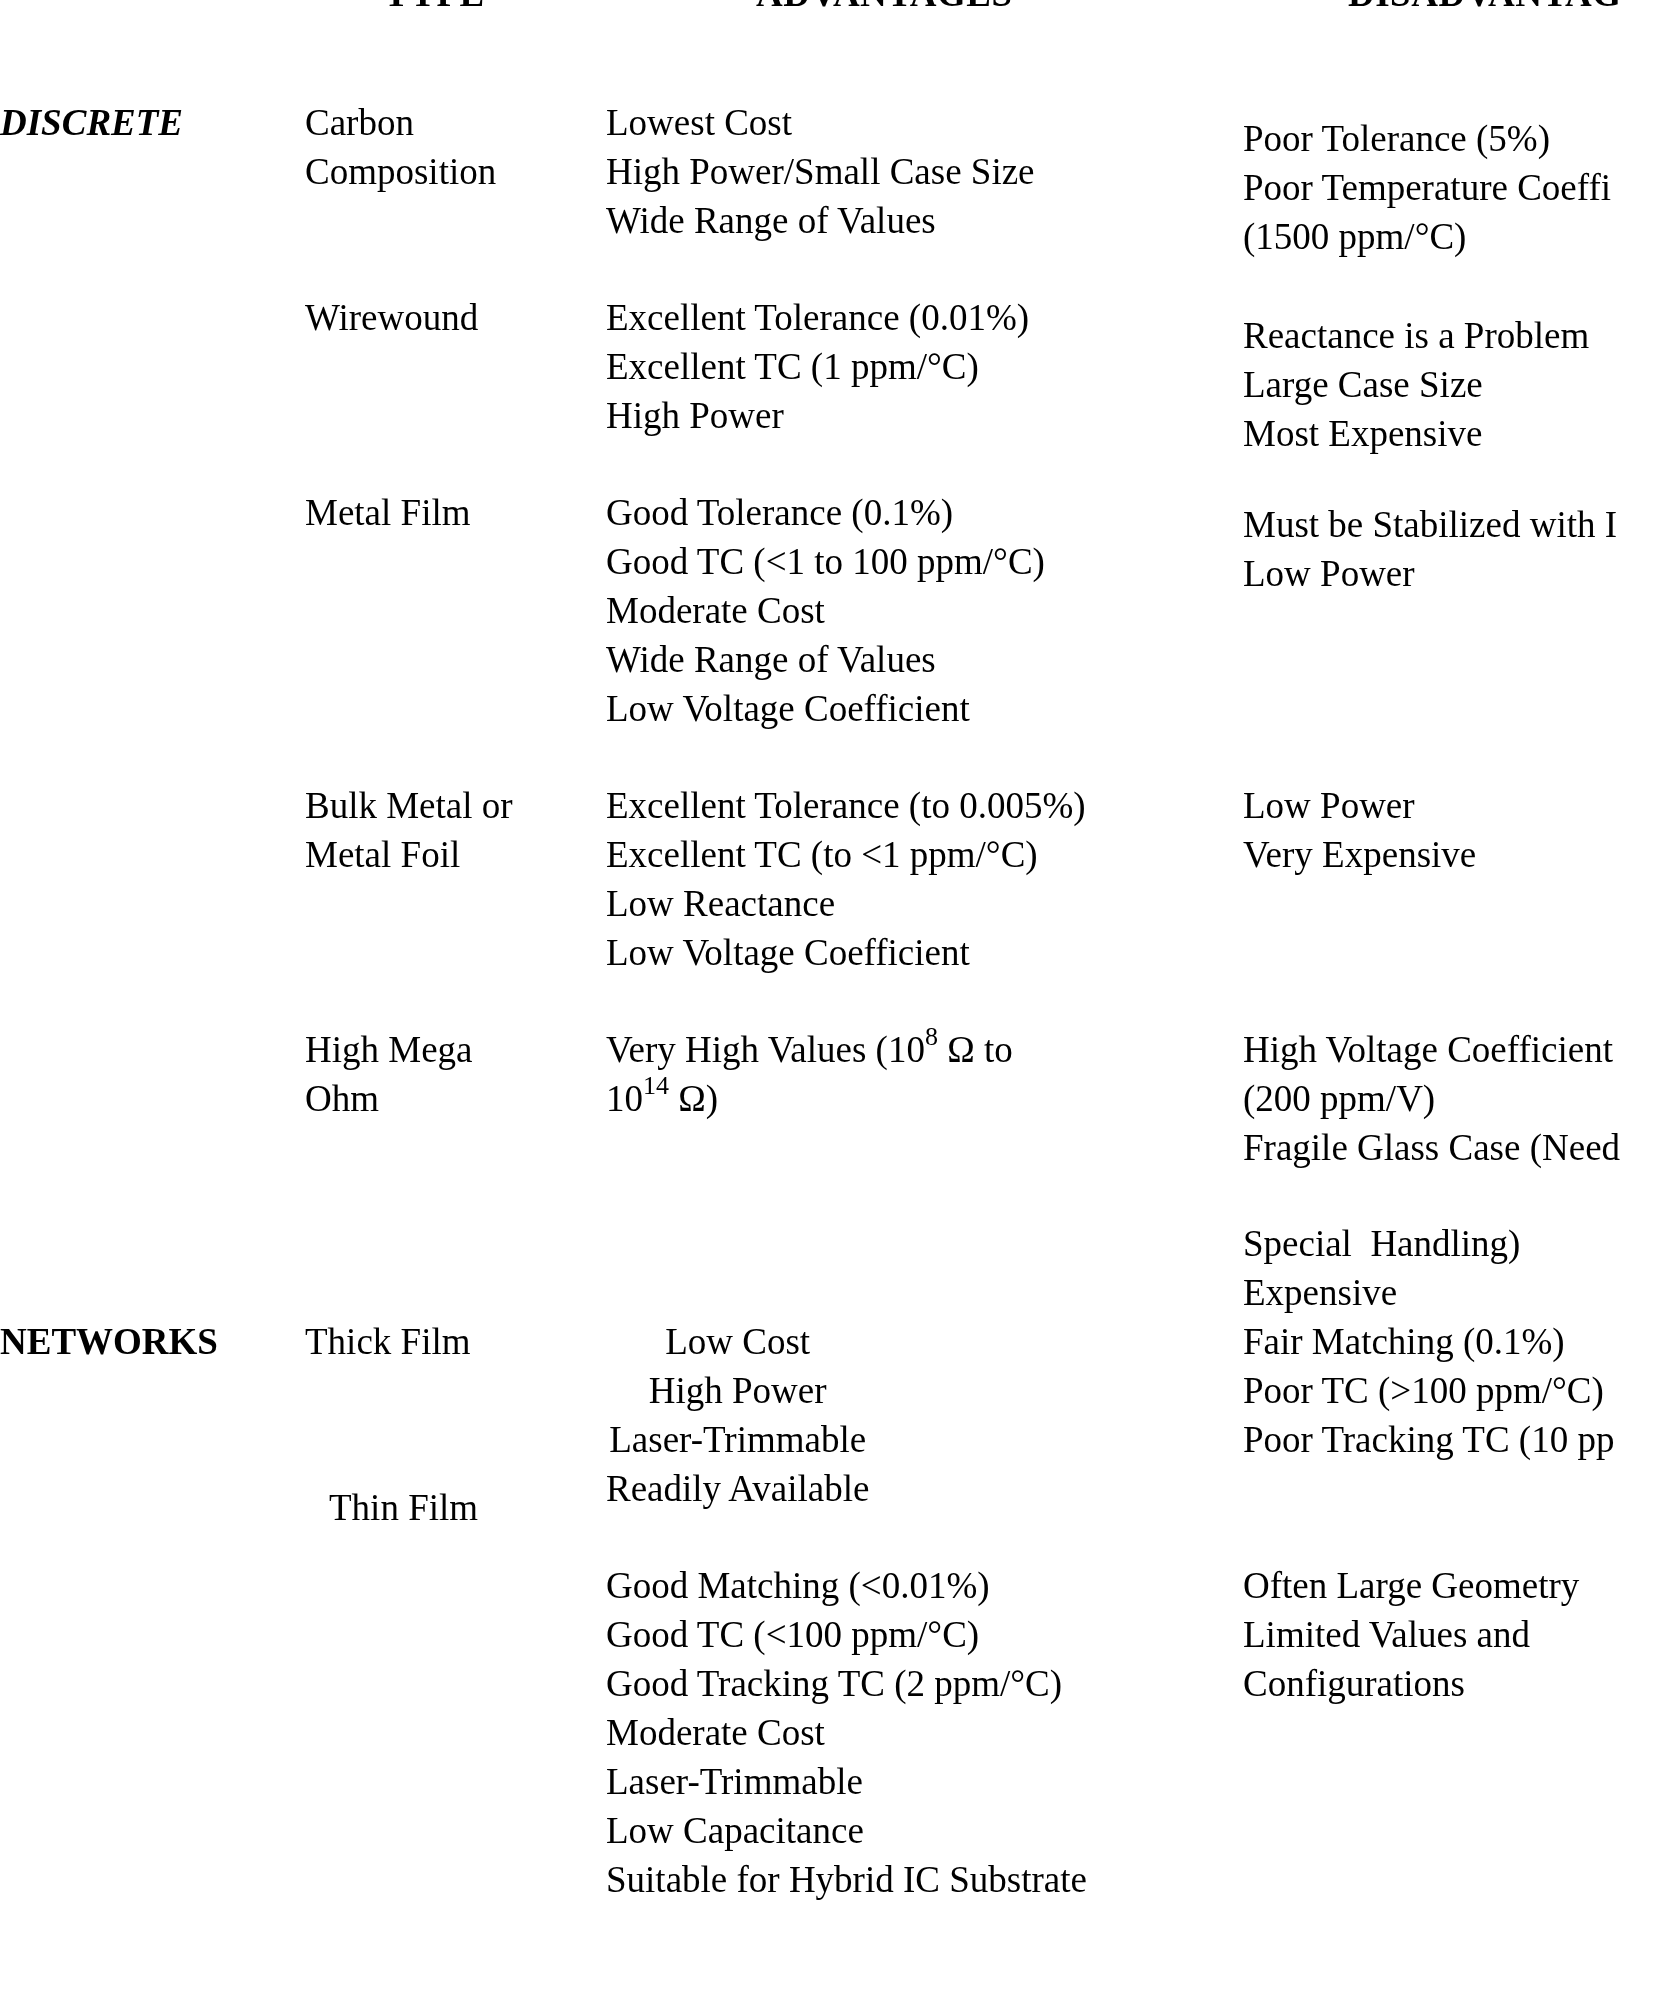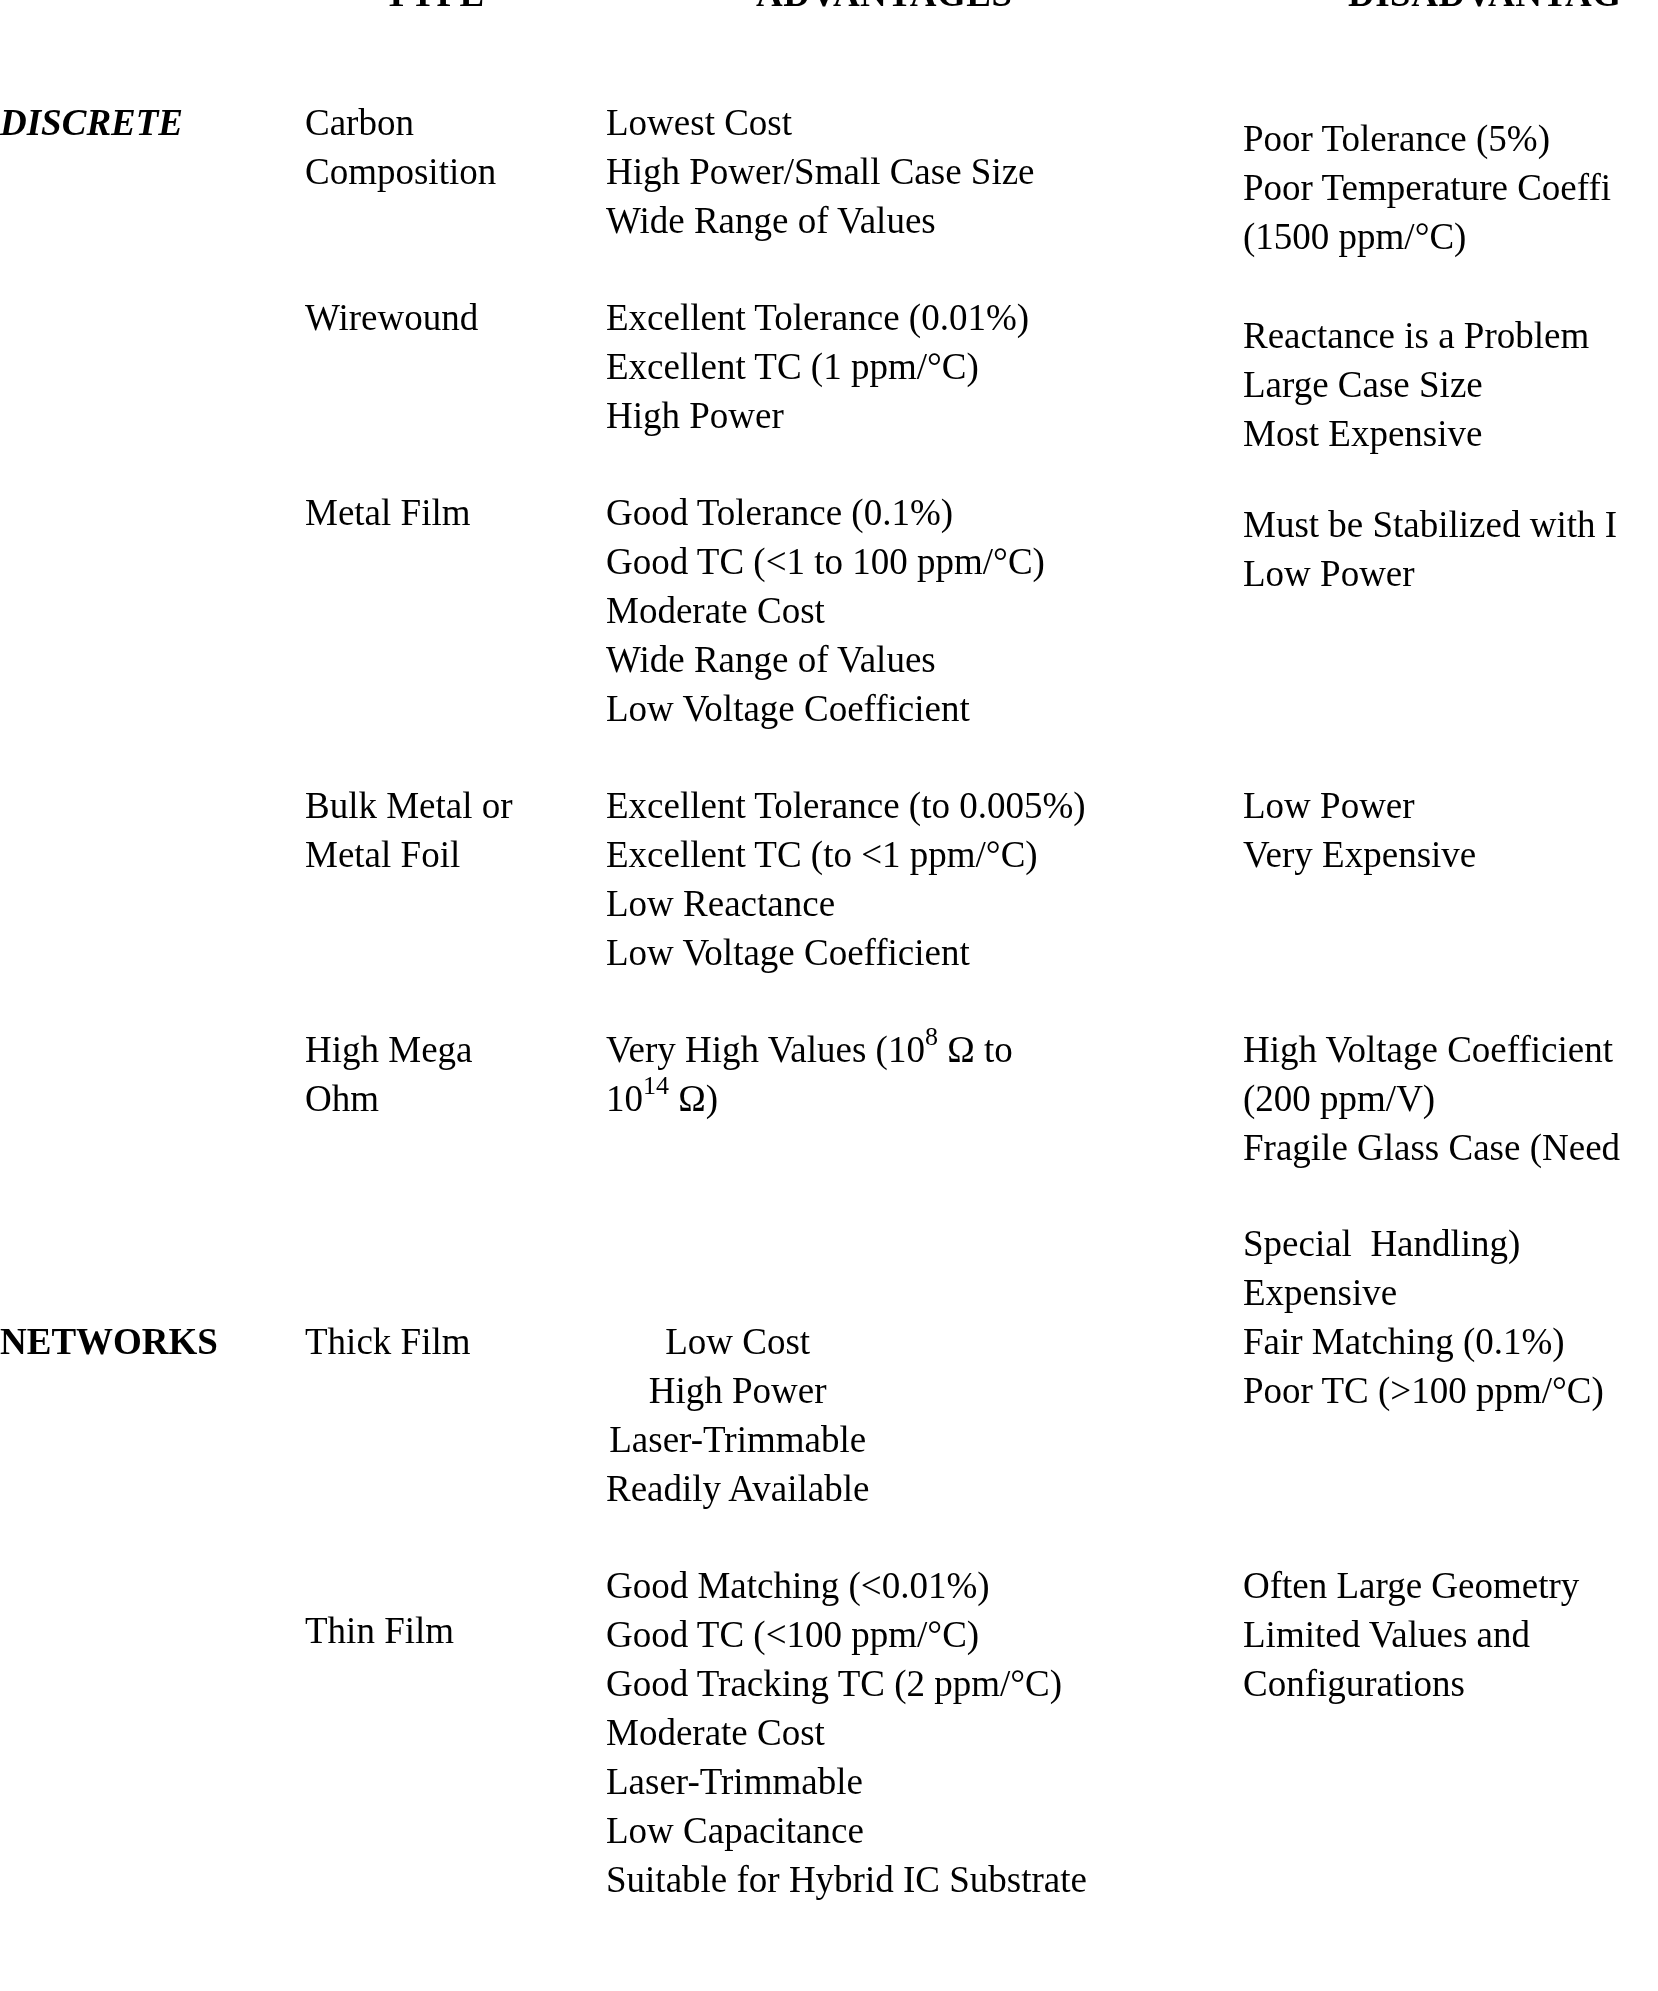--- a/index.html
+++ b/index.html
@@ -119,23 +119,24 @@
 </div>
 <div class="col adv" style="top:1317px;text-align:center;">
   <span class="ln">Low Cost</span>
   <span class="ln">High Power</span>
   <span class="ln">Laser-Trimmable</span>
   <span class="ln">Readily Available</span>
 </div>
 <div class="col dis" style="top:1317px;">
   <span class="ln">Fair Matching (0.1%)</span>
   <span class="ln">Poor TC (&gt;100 ppm/°C)</span>
+  <span class="ln">Poor Tracking TC (10 pp</span>
 </div>
 
-<div class="col type" style="top:1606px;">
+<div class="col type" style="top:1483px;margin-left:24px;">
   <span class="ln">Thin Film</span>
 </div>
 <div class="col adv" style="top:1561px;">
   <span class="ln">Good Matching (&lt;0.01%)</span>
   <span class="ln">Good TC (&lt;100 ppm/°C)</span>
   <span class="ln">Good Tracking TC (2 ppm/°C)</span>
   <span class="ln">Moderate Cost</span>
   <span class="ln">Laser-Trimmable</span>
   <span class="ln">Low Capacitance</span>
   <span class="ln">Suitable for Hybrid IC Substrate</span>

